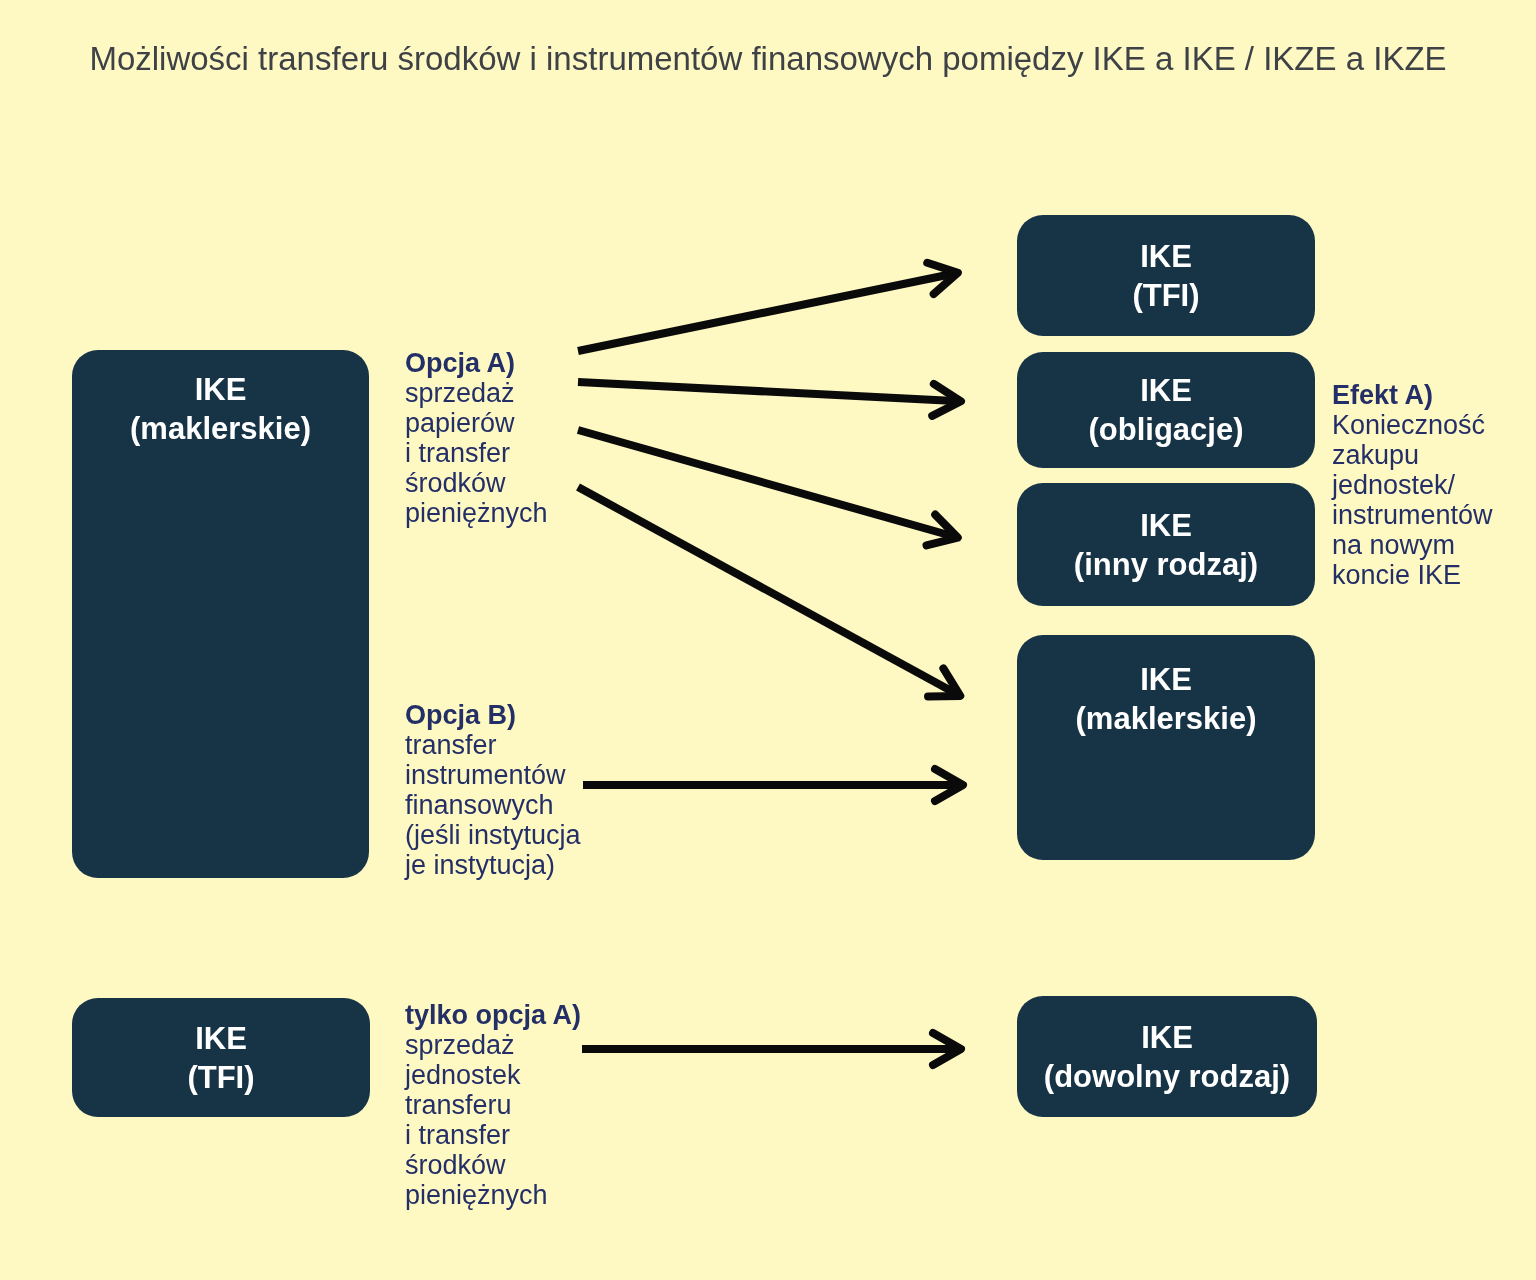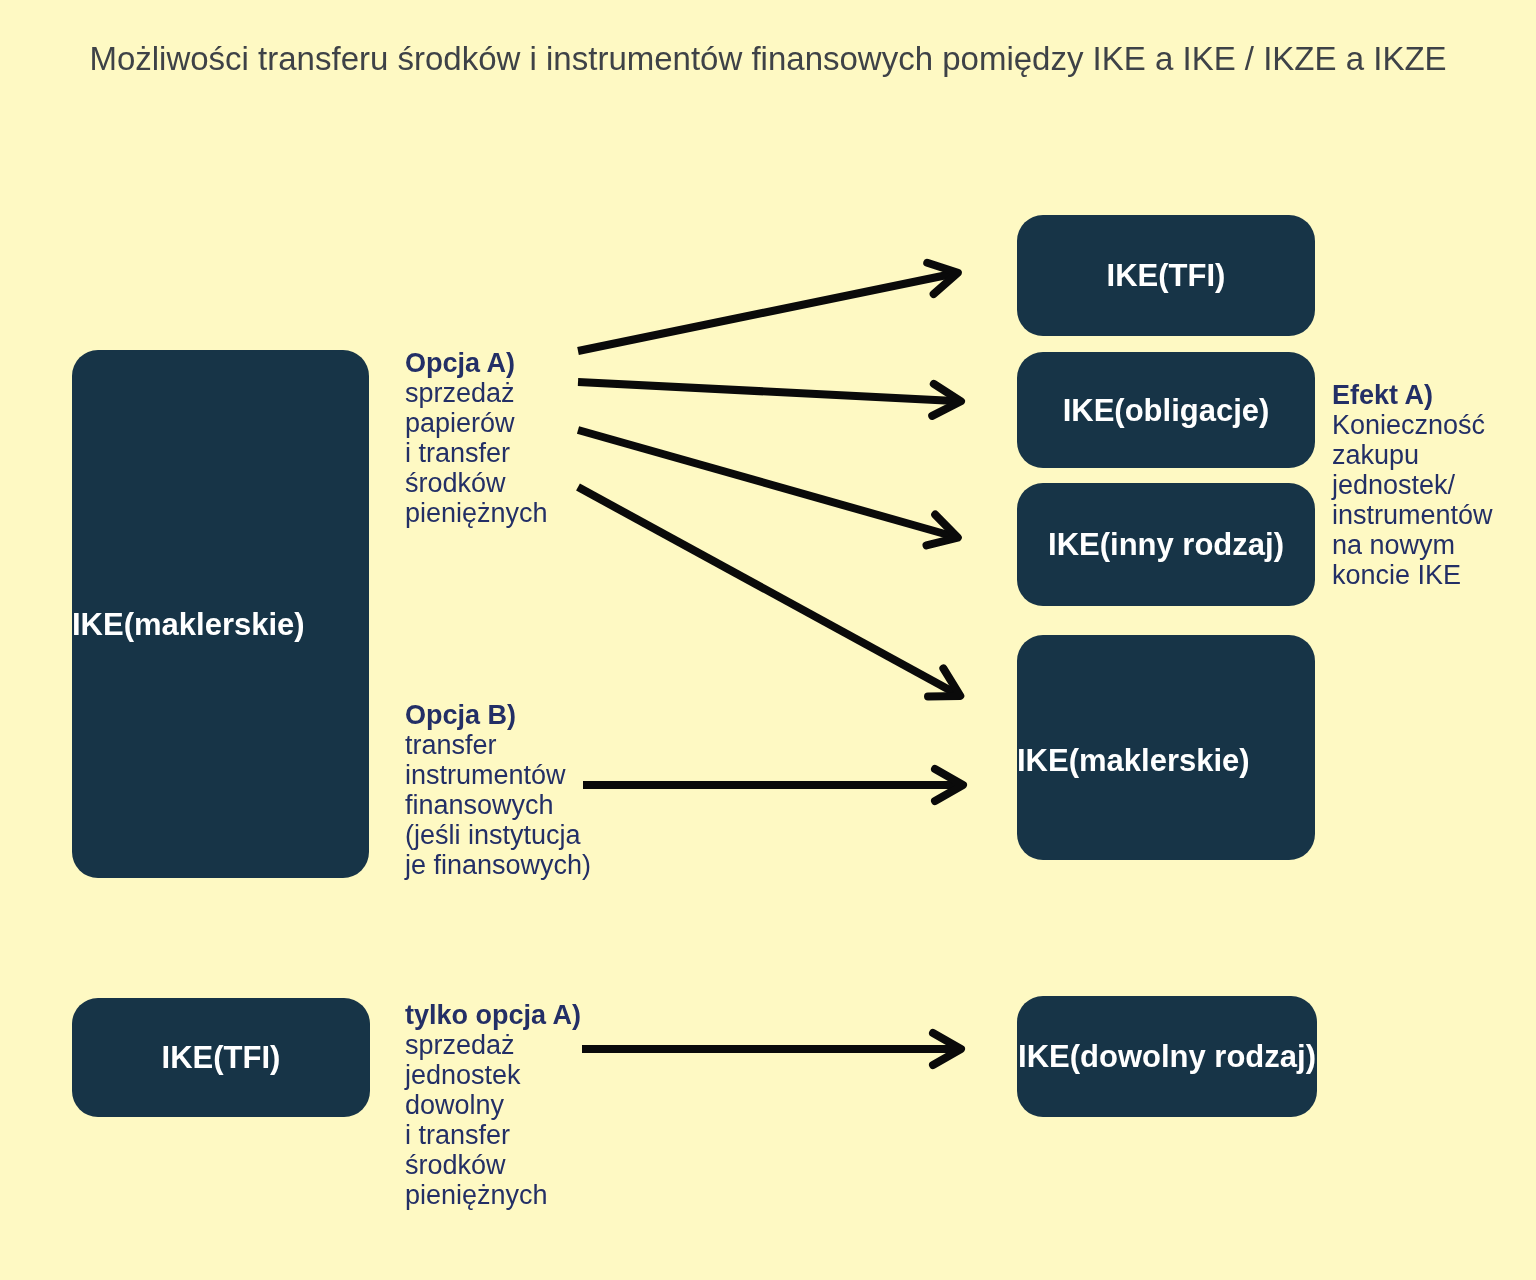--- a/index.html
+++ b/index.html
@@ -38,21 +38,21 @@
   .node {
     position: absolute;
     background: #173447;
     border-radius: 26px;
     color: #ffffff;
     font-weight: 700;
     font-size: 31px;
     line-height: 39px;
     text-align: center;
     display: flex;
-    flex-direction: row;
+    flex-direction: column;
     align-items: center;
     justify-content: center;
   }
   .node.top-align { justify-content: flex-start; }
   .node-src-maklerskie { left: 72px;  top: 350px; width: 297px; height: 528px; padding-top: 20px; box-sizing: border-box; }
   .node-dst-tfi        { left: 1017px; top: 215px; width: 298px; height: 121px; }
   .node-dst-obligacje  { left: 1017px; top: 352px; width: 298px; height: 116px; }
   .node-dst-inny       { left: 1017px; top: 483px; width: 298px; height: 123px; }
   .node-dst-maklerskie { left: 1017px; top: 635px; width: 298px; height: 225px; padding-top: 25px; box-sizing: border-box; }
   .node-src-tfi        { left: 72px;  top: 998px; width: 298px; height: 119px; }
@@ -137,28 +137,28 @@
     <div>środków</div>
     <div>pieniężnych</div>
   </div>
 
   <div class="ann ann-opcja-b">
     <div class="label">Opcja B)</div>
     <div>transfer</div>
     <div>instrumentów</div>
     <div>finansowych</div>
     <div>(jeśli instytucja</div>
-    <div>je finansowych)</div>
+    <div>je instytucja)</div>
   </div>
 
   <div class="ann ann-tylko-opcja-a">
     <div class="label">tylko opcja A)</div>
     <div>sprzedaż</div>
     <div>jednostek</div>
-    <div>dowolny</div>
+    <div>transferu</div>
     <div>i transfer</div>
     <div>środków</div>
     <div>pieniężnych</div>
   </div>
 
   <div class="ann ann-efekt-a">
     <div class="label">Efekt A)</div>
     <div>Konieczność</div>
     <div>zakupu</div>
     <div>jednostek/</div>

